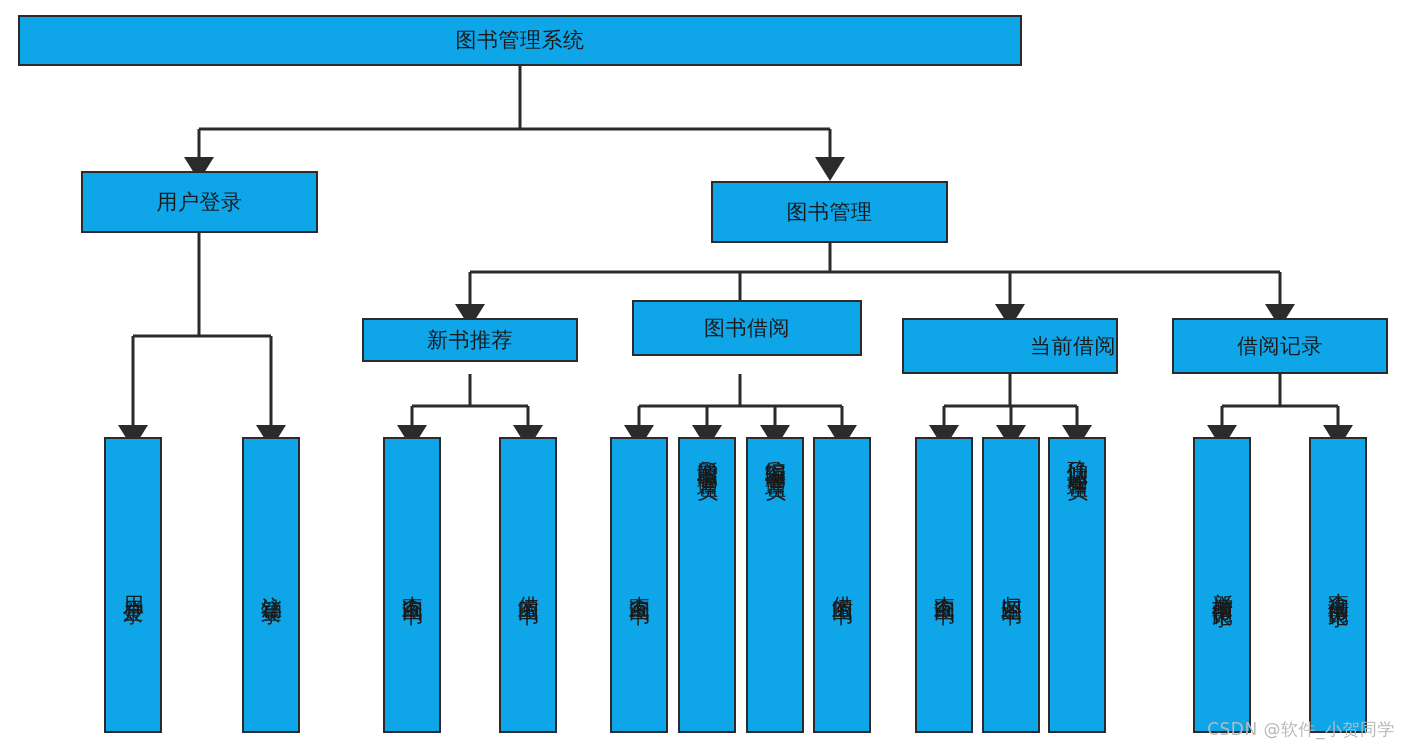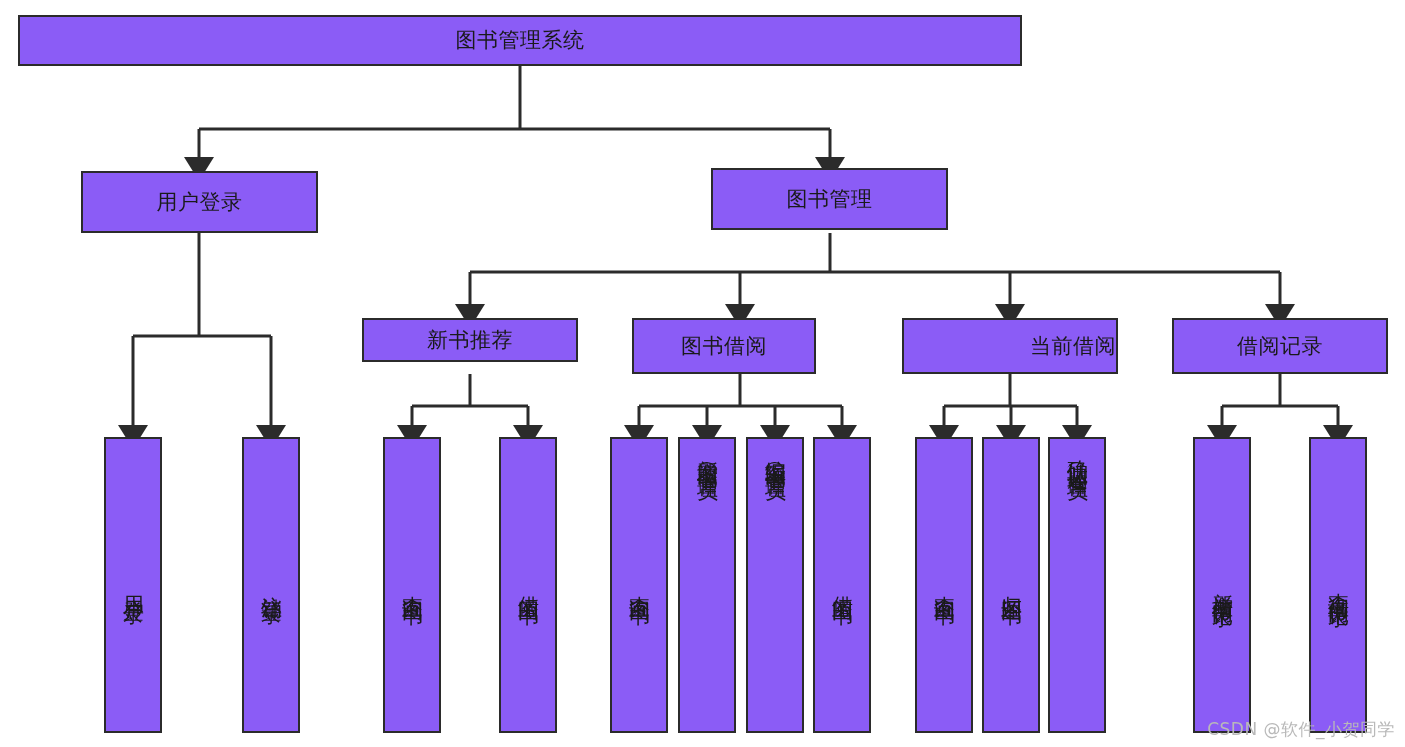--- a/index.html
+++ b/index.html
@@ -22,21 +22,21 @@
     position: absolute;
     left: 0;
     top: 0;
     width: 1405px;
     height: 747px;
     pointer-events: none;
   }
   .node {
     position: absolute;
     box-sizing: border-box;
-    background: #8b5cf6;
+    background: #0ea5e9;
     border: 2px solid #2b2b2b;
     display: flex;
     align-items: center;
     justify-content: center;
     color: #1a1a1a;
   }
   .node-label {
     display: block;
     text-align: center;
     line-height: 1.18;
@@ -127,28 +127,28 @@
     </g>
   </svg>
 
   <div class="node horizontal" style="left:18px; top:15px; width:1004px; height:51px;">
     <span class="node-label">图书管理系统</span>
   </div>
 
   <div class="node horizontal" style="left:81px; top:171px; width:237px; height:62px;">
     <span class="node-label">用户登录</span>
   </div>
-  <div class="node horizontal" style="left:711px; top:168px; width:237px; height:62px;">
+  <div class="node horizontal" style="left:711px; top:181px; width:237px; height:62px;">
     <span class="node-label">图书管理</span>
   </div>
 
   <div class="node horizontal" style="left:362px; top:318px; width:216px; height:44px;">
     <span class="node-label">新书推荐</span>
   </div>
-  <div class="node horizontal" style="left:632px; top:318px; width:184px; height:56px;font-family:Liberation Serif, serif;">
+  <div class="node horizontal" style="left:632px; top:300px; width:230px; height:56px;font-family:Liberation Serif, serif;">
     <span class="node-label">图书借阅</span>
   </div>
   <div class="node horizontal" style="left:902px; top:318px; width:216px; height:56px;justify-content:flex-end;">
     <span class="node-label">当前借阅</span>
   </div>
   <div class="node horizontal" style="left:1172px; top:318px; width:216px; height:56px;">
     <span class="node-label">借阅记录</span>
   </div>
 
   <div class="node vertical vcenter" style="left:104px; top:437px; width:58px; height:296px;">

